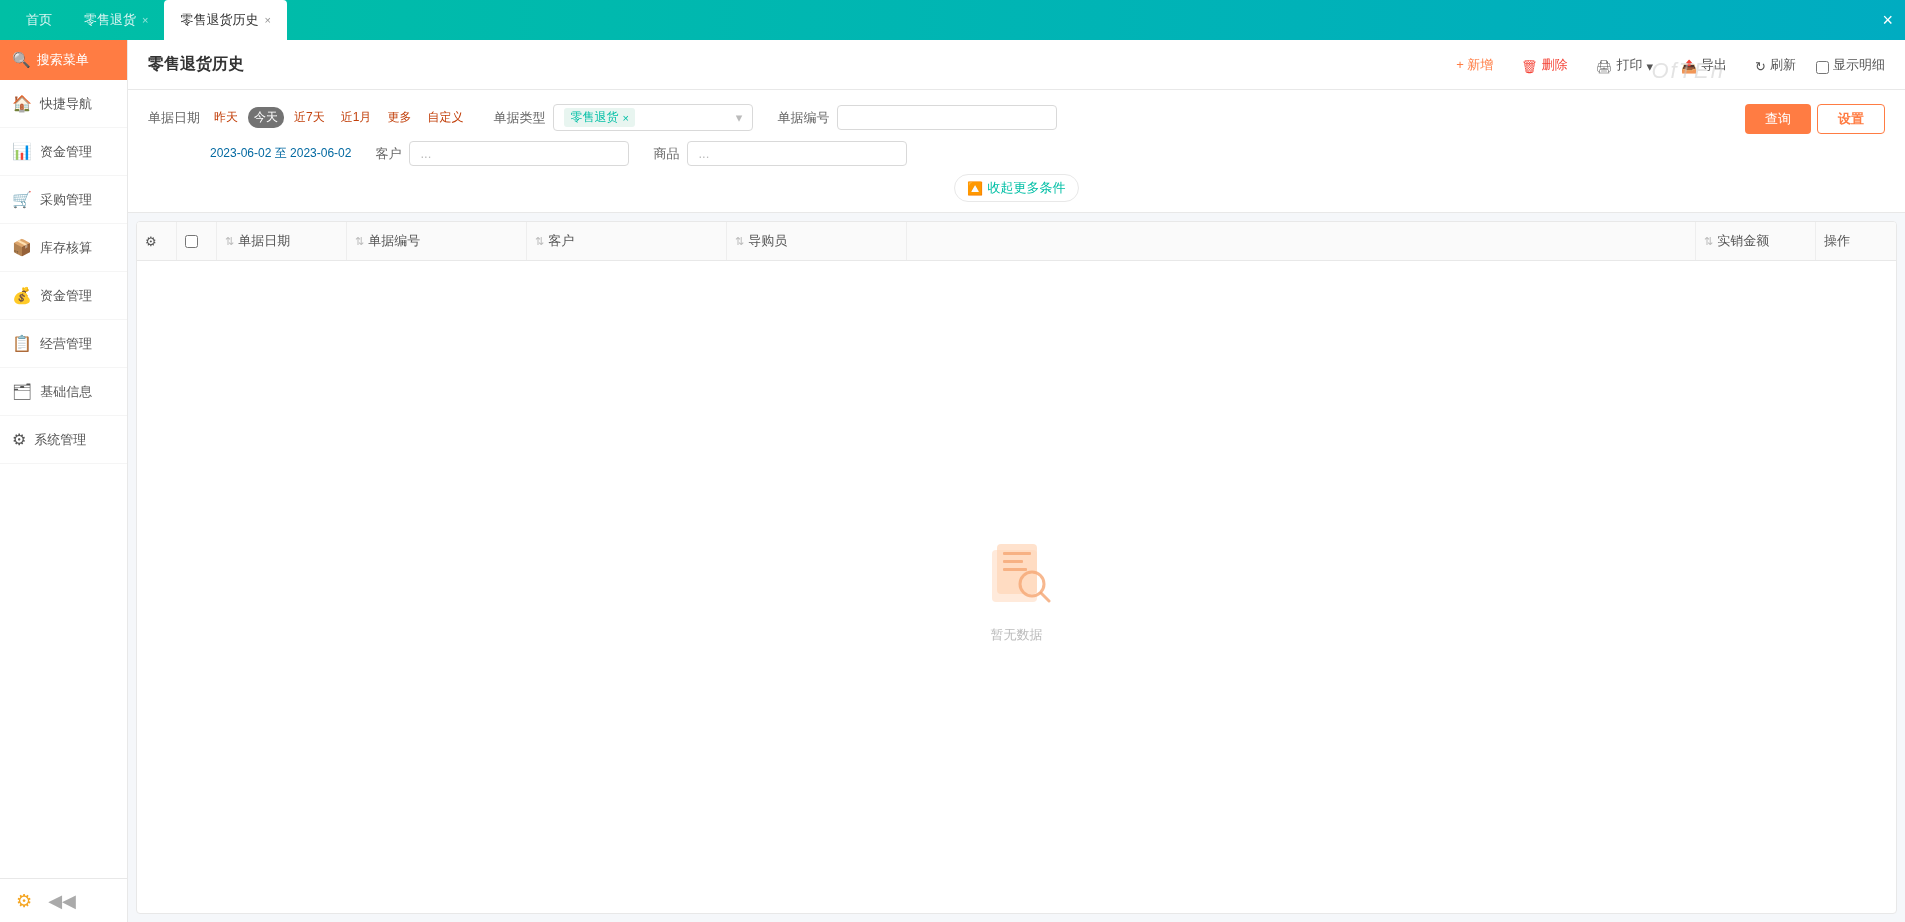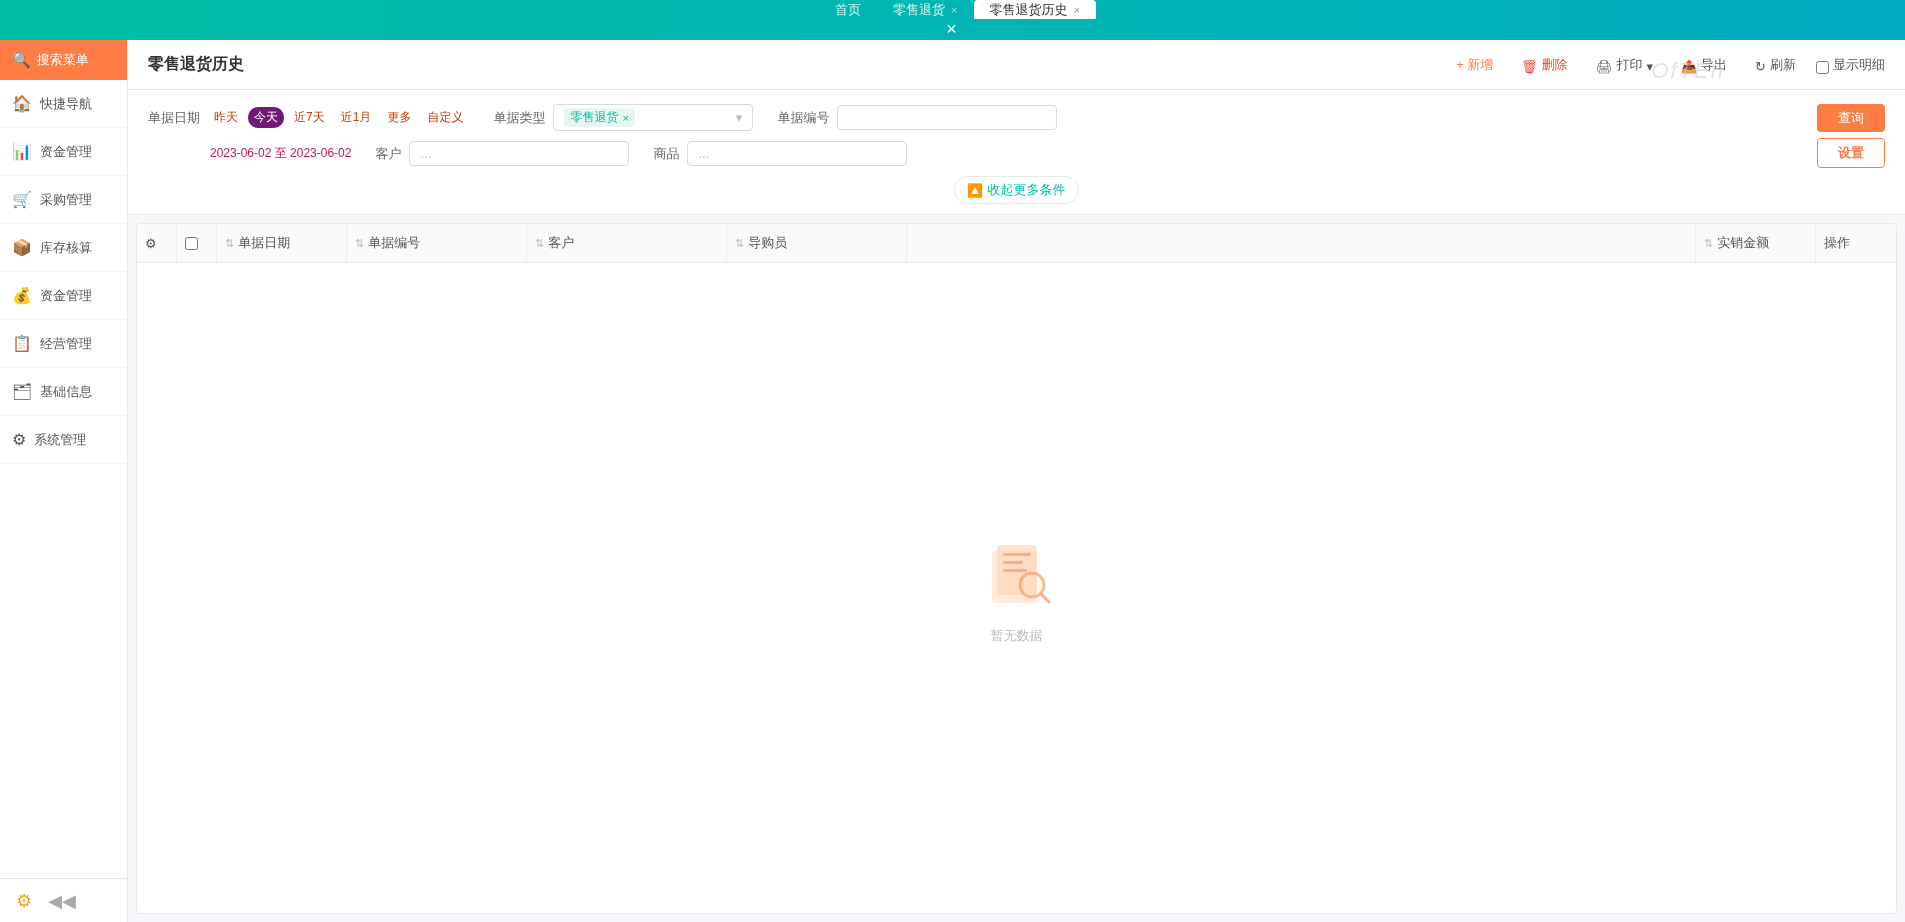--- a/index.html
+++ b/index.html
@@ -6,21 +6,20 @@
     body { font-family: "Microsoft YaHei", "PingFang SC", sans-serif; font-size: 13px; background: #f5f5f5; color: #333; overflow: hidden; }
 
     
     .top-bar {
       height: 40px;
       background: linear-gradient(to right, #00bfa5, #00acc1);
       display: flex;
       align-items: center;
       padding: 0 0 0 10px;
       color: white;
-      flex-direction: column;
     }
     .top-tabs {
       display: flex;
       align-items: center;
       height: 100%;
       flex: 1;
     }
     .top-tab {
       height: 100%;
       display: flex;
@@ -196,27 +195,27 @@
       gap: 4px;
     }
     .date-shortcut {
       padding: 2px 6px;
       border-radius: 3px;
       cursor: pointer;
       font-size: 12px;
       color: #c2410c;
     }
     .date-shortcut.active {
-      background: #701a75;
+      background: #737373;
       color: white;
       border-radius: 10px;
     }
     .date-range {
       font-size: 12px;
-      color: #be185d;
+      color: #0369a1;
     }
     .type-selector {
       display: flex;
       align-items: center;
       border: 1px solid #d9d9d9;
       border-radius: 4px;
       padding: 3px 10px;
       min-width: 200px;
       background: white;
       cursor: pointer;
@@ -262,21 +261,21 @@
       border-radius: 20px;
       border: 1px solid #e8e8e8;
       background: white;
       margin: 0 auto;
       width: fit-content;
     }
 
     
     .query-set-btns {
       display: flex;
-      flex-direction: column;
+      flex-direction: row;
       gap: 6px;
       margin-left: auto;
     }
     .query-btn {
       background: #ff7c43;
       color: white;
       border: none;
       border-radius: 4px;
       padding: 5px 20px;
       cursor: pointer;

